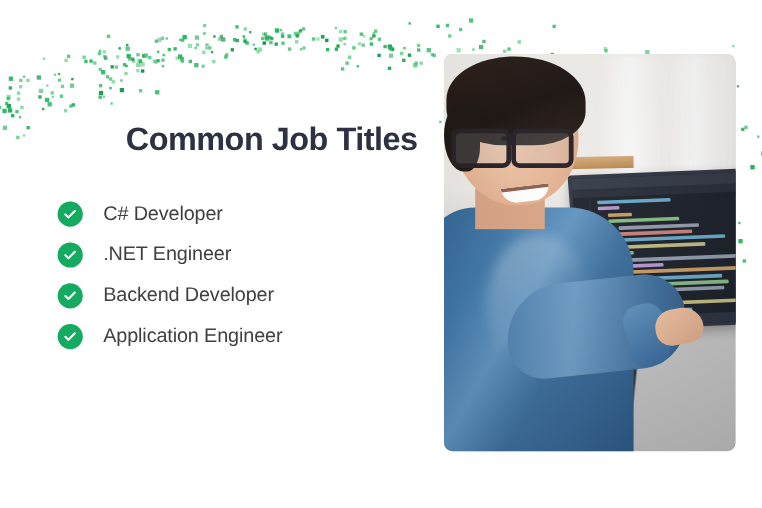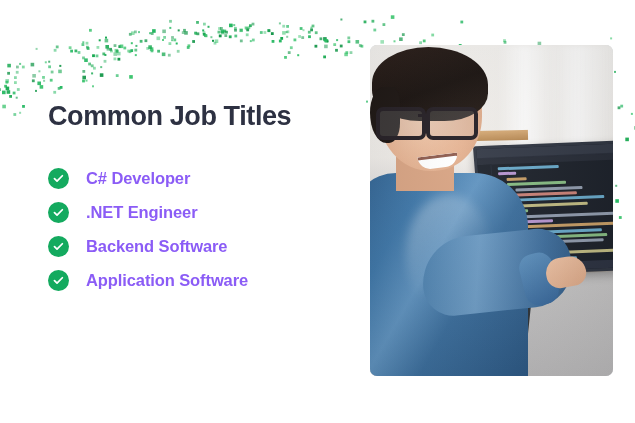--- a/index.html
+++ b/index.html
@@ -34,20 +34,21 @@
     height: 423px;
     pointer-events: none;
   }
 
   
   #text-column {
     position: absolute;
     left: 48px;
     top: 102px;
     width: 300px;
+    text-align: right;
   }
 
   #page-title {
     font-size: 27px;
     font-weight: 700;
     color: #2d3142;
     letter-spacing: -0.4px;
     line-height: 1.1;
     margin: 0 0 30px 0;
     white-space: nowrap;
@@ -73,22 +74,22 @@
     background: #14aa5f;
     display: flex;
     align-items: center;
     justify-content: center;
     margin-right: 17px;
   }
   .check-icon svg { display: block; }
 
   .job-label {
     font-size: 16.5px;
-    font-weight: 700;
-    color: #8b5cf6;
+    font-weight: 400;
+    color: #404040;
     letter-spacing: -0.1px;
     white-space: nowrap;
   }
 
   
   #photo-card {
     position: absolute;
     left: 370px;
     top: 45px;
     width: 243px;
@@ -808,30 +809,30 @@
         <span class="job-label">.NET Engineer</span>
       </li>
 
 
       <li class="job-item">
         <span class="check-icon">
           <svg width="11" height="11" viewBox="0 0 12 12" aria-hidden="true">
             <path d="M1.6 6.2 L4.4 8.9 L10.2 3.0" fill="none" stroke="#ffffff" stroke-width="1.9" stroke-linecap="round" stroke-linejoin="round"></path>
           </svg>
         </span>
-        <span class="job-label">Backend Software</span>
+        <span class="job-label">Backend Developer</span>
       </li>
 
       <li class="job-item">
         <span class="check-icon">
           <svg width="11" height="11" viewBox="0 0 12 12" aria-hidden="true">
             <path d="M1.6 6.2 L4.4 8.9 L10.2 3.0" fill="none" stroke="#ffffff" stroke-width="1.9" stroke-linecap="round" stroke-linejoin="round"></path>
           </svg>
         </span>
-        <span class="job-label">Application Software</span>
+        <span class="job-label">Application Engineer</span>
       </li>
 
     </ul>
   </div>
 
   <div id="photo-card">
     <div id="photo-scene">
 
       <div class="curtain c1"></div>
       <div class="curtain c2"></div>

